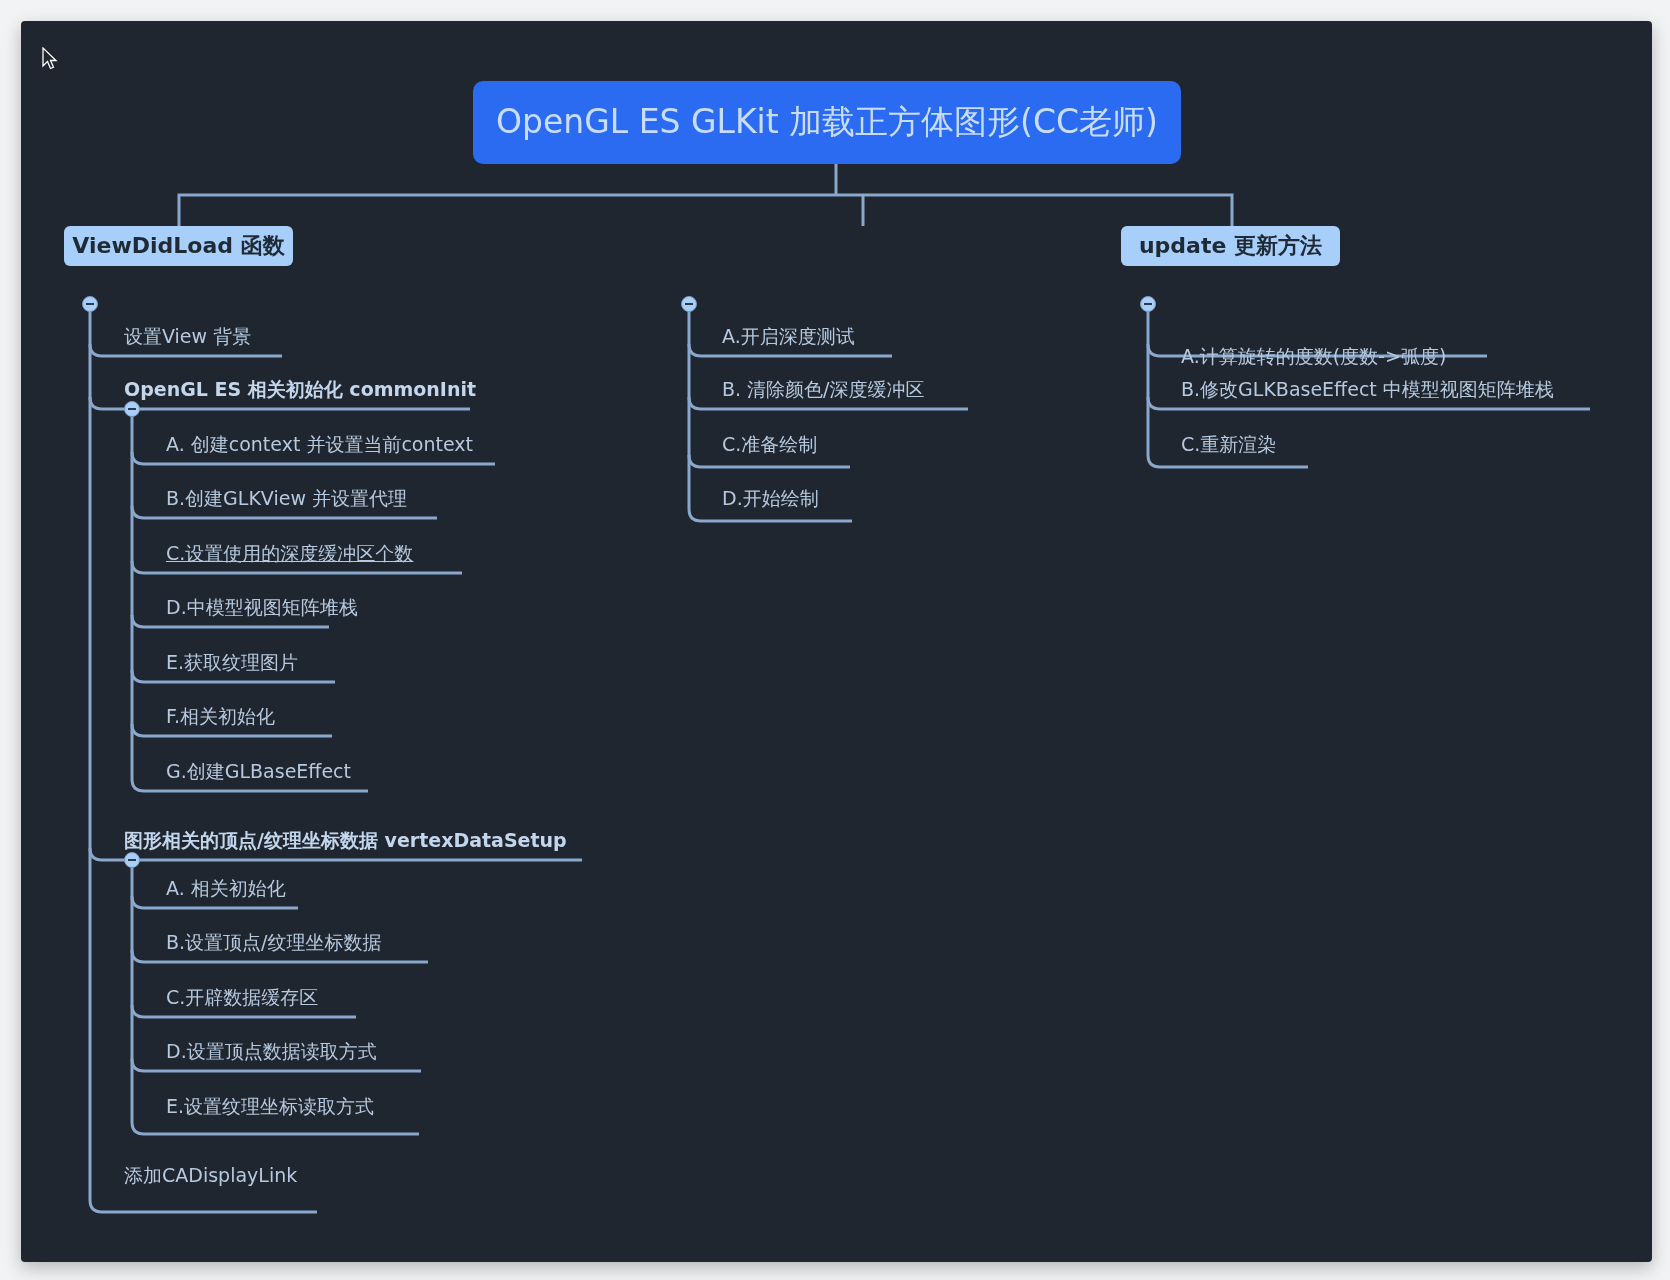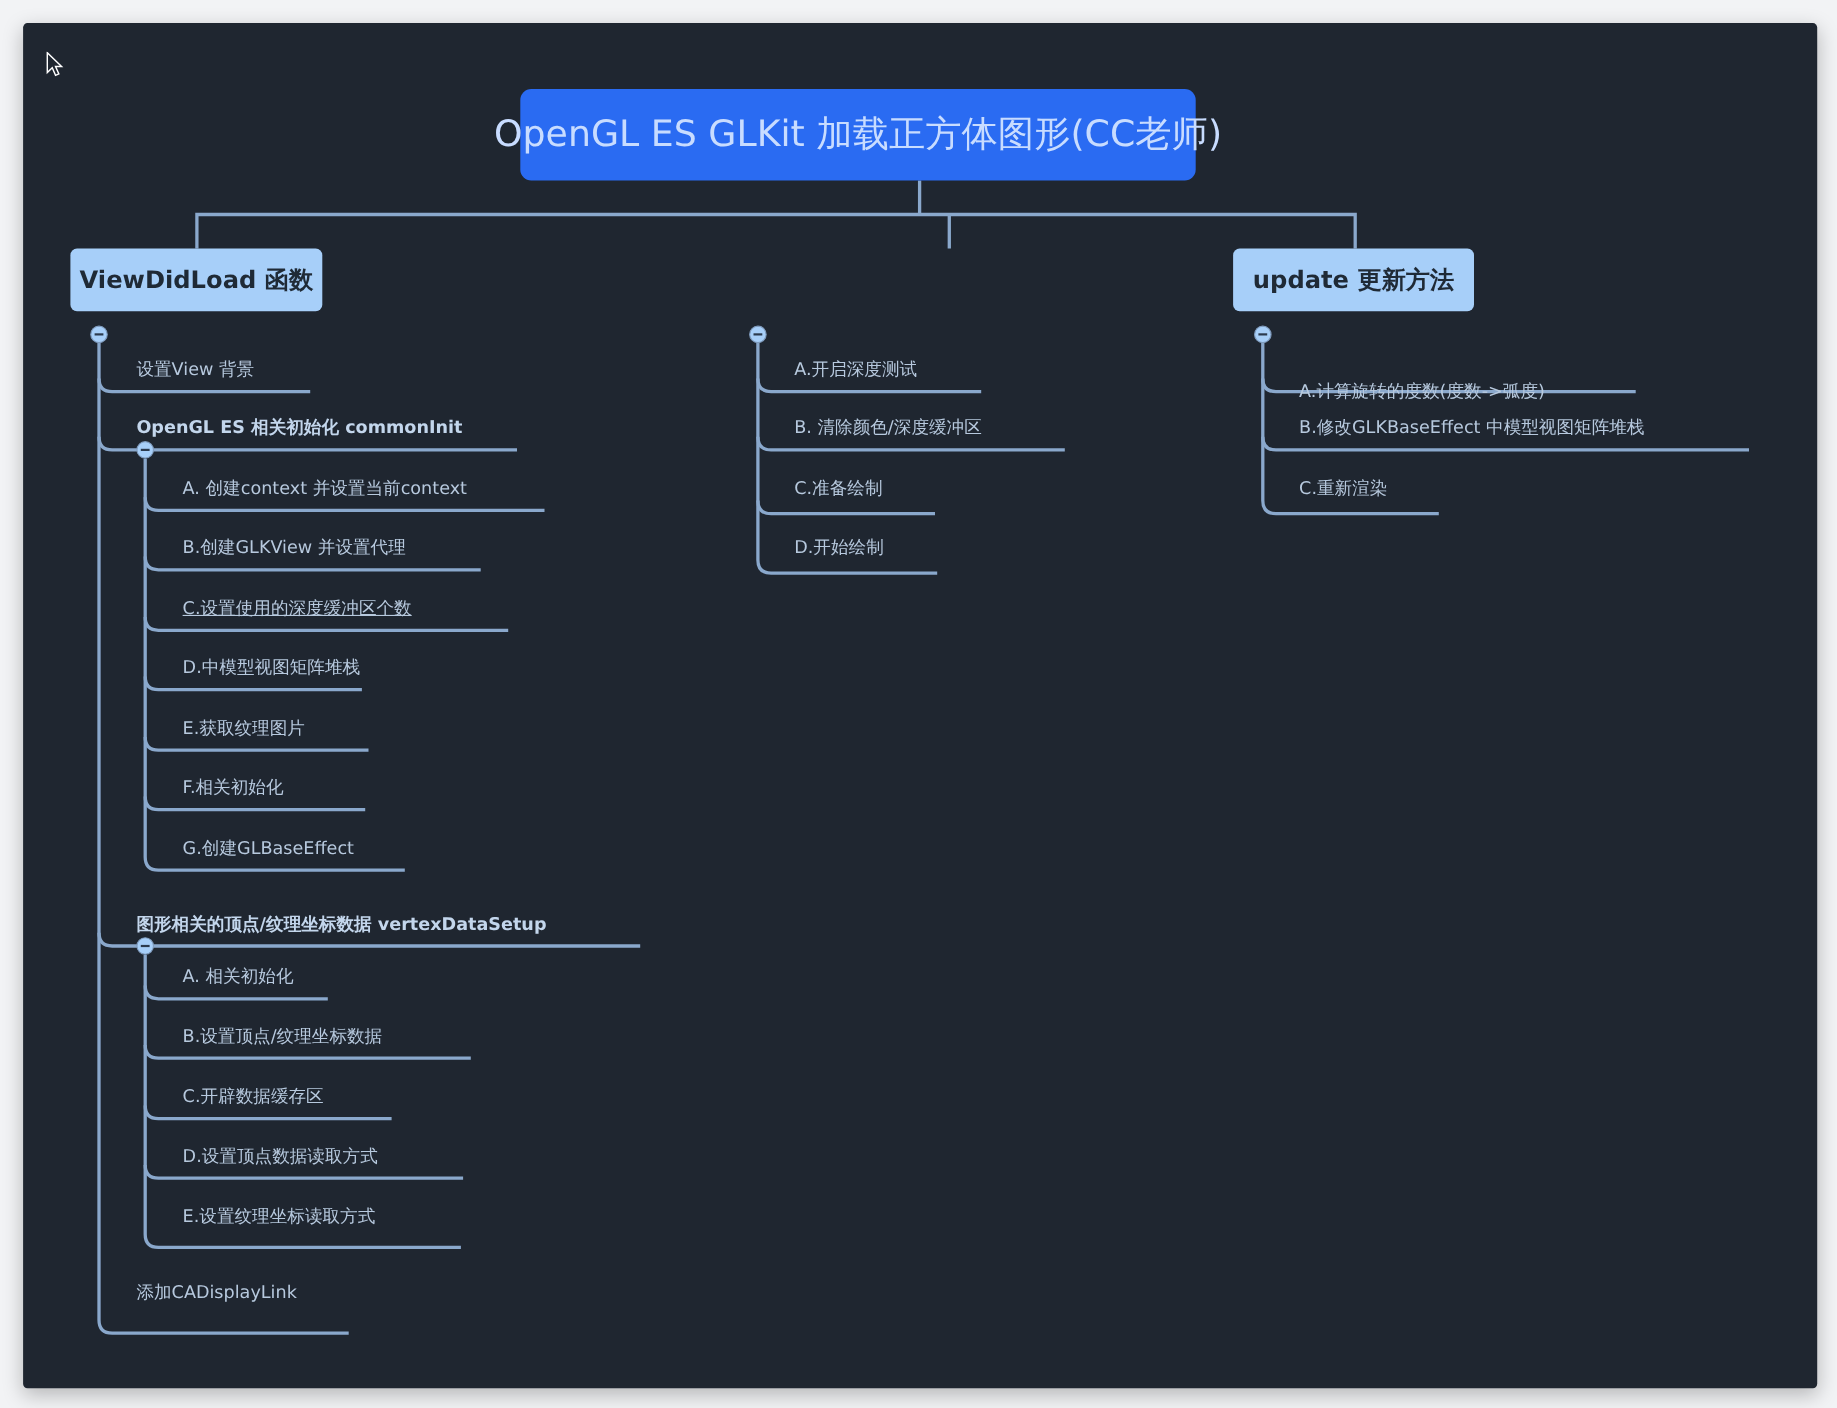--- a/index.html
+++ b/index.html
@@ -1,26 +1,26 @@
 <!DOCTYPE html>
 <html><head>
 <meta charset="utf-8">
 <style>
   html,body{margin:0;padding:0;}
   body{width:1670px;height:1280px;background:#f2f3f5;position:relative;overflow:hidden;
        font-family:"DejaVu Sans","Liberation Sans",sans-serif;}
   .canvas{position:absolute;left:21px;top:21px;width:1631px;height:1241px;background:#1f2630;
           border-radius:4px;box-shadow:0 6px 18px rgba(0,0,0,0.25);overflow:hidden;}
   .cursor{position:absolute;left:20px;top:26px;width:18px;height:24px;}
-  .root{position:absolute;left:452px;top:60px;width:614px;height:83px;background:#2a6bf2;border-radius:10px;
+  .root{position:absolute;left:452px;top:60px;width:708px;height:83px;background:#2a6bf2;border-radius:10px;
         color:#c8dcff;font-size:33px;display:flex;align-items:center;justify-content:center;white-space:nowrap;}
-  .card{position:absolute;height:57px;background:#a7cff9;border-radius:6px;color:#1f2a36;font-weight:bold;
+  .card{position:absolute;height:40px;background:#a7cff9;border-radius:6px;color:#1f2a36;font-weight:bold;
         font-size:22px;display:flex;align-items:center;justify-content:center;white-space:nowrap;}
   svg.lines{position:absolute;left:0;top:0;}
-  .item{position:absolute;color:#b7c9de;font-size:16px;white-space:nowrap;line-height:26px;}
+  .item{position:absolute;color:#b7c9de;font-size:19px;white-space:nowrap;line-height:26px;}
   .item.bold{font-weight:bold;color:#c3d6ec;}
   .toggle{position:absolute;width:16px;height:16px;border-radius:50%;background:#a7cff9;box-sizing:border-box;
           border:1px solid #7f9bbd;}
   .toggle::after{content:"";position:absolute;left:3px;right:3px;top:6px;height:2px;background:#2b3a4e;}
 </style>
 </head>
 <body>
 
 <div class="canvas">
 

